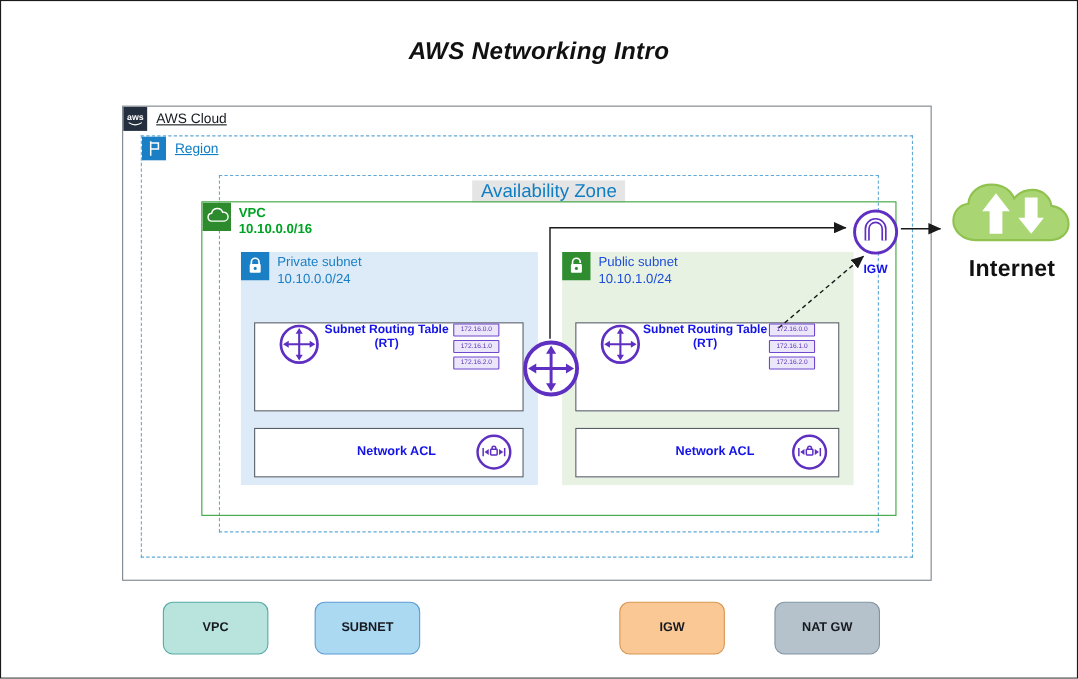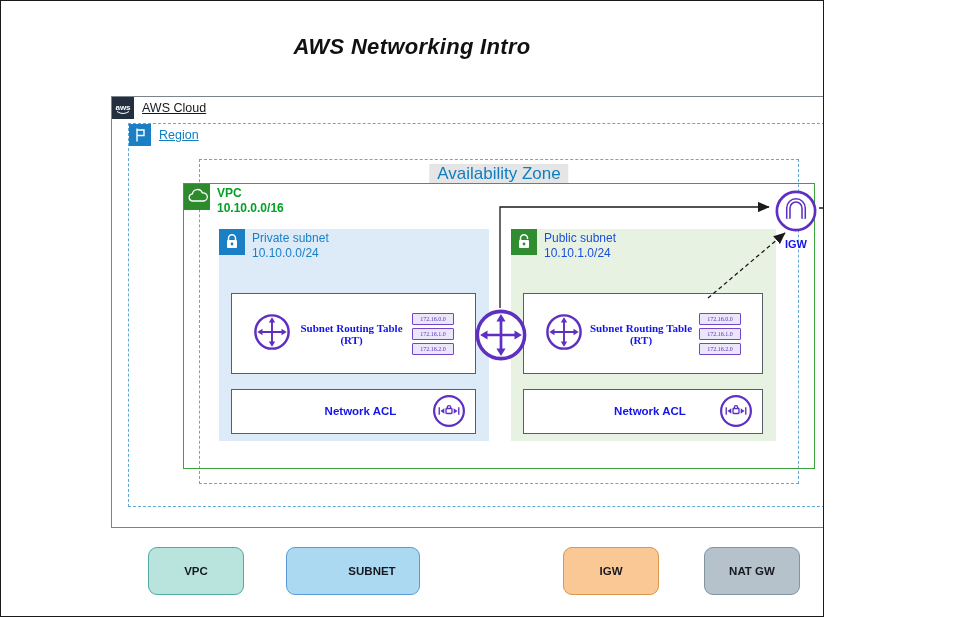--- a/index.html
+++ b/index.html
@@ -1,16 +1,16 @@
 <!DOCTYPE html>
 <html><head>
 <meta charset="utf-8">
 <style>
   html,body{margin:0;padding:0;background:#fff;}
-  .canvas{position:relative;width:824px;height:617px;background:#fff;border:1px solid #1a1a1a;
+  .canvas{position:relative;width:980px;height:617px;background:#fff;border:1px solid #1a1a1a;
           box-sizing:border-box;font-family:"Liberation Sans",sans-serif;overflow:hidden;}
   .abs{position:absolute;box-sizing:border-box;}
 
   .title{position:absolute;top:33px;left:0;width:100%;text-align:center;
          font-size:22px;font-weight:bold;font-style:italic;color:#111;letter-spacing:.3px;}
 
   
   .aws-cloud{left:110px;top:95px;width:736px;height:432px;border:1px solid #7b848c;}
   .region{left:127px;top:122px;width:702px;height:384px;border:1.5px dashed #61a9d6;}
   .az{left:198px;top:158px;width:600px;height:325px;border:1.5px dashed #61a9d6;}
@@ -29,42 +29,42 @@
   
   .subnet-private{left:218px;top:228px;width:270px;height:212px;background:#dcebf7;}
   .subnet-public{left:510px;top:228px;width:265px;height:212px;background:#e8f2e3;}
 
   
   .node{position:absolute;background:#fff;border:1.5px solid #565e66;box-sizing:border-box;}
   .rt-private{left:230px;top:292px;width:245px;height:81px;}
   .rt-public{left:522px;top:292px;width:240px;height:81px;}
   .nacl-private{left:230px;top:388px;width:245px;height:45px;}
   .nacl-public{left:522px;top:388px;width:240px;height:45px;}
-  .rt-inner{display:flex;align-items:center;height:100%;padding:0 21px;font-family:Liberation Serif, serif;}
+  .rt-inner{display:flex;align-items:flex-start;height:100%;padding:0 21px;}
   .rt-label{flex:1;text-align:center;font-size:11px;font-weight:bold;color:#1414e8;}
   .chips{display:flex;flex-direction:column;gap:3px;width:42px;}
   .chip{border:1px solid #6f48cc;background:#ece6fa;color:#5a30b8;font-size:6px;
         text-align:center;line-height:10px;height:10px;border-radius:1px;}
   .nacl-label{position:absolute;inset:0;text-align:center;line-height:42px;
               font-size:11.5px;font-weight:bold;color:#1414e8;margin-left:14px;}
   .nacl-icon{position:absolute;right:9px;top:4px;}
 
   .router-center{left:473px;top:307px;width:54px;height:54px;}
   .igw-wrap{left:772px;top:188px;width:46px;text-align:center;}
   .igw-label{font-size:11px;font-weight:bold;color:#1414e8;margin-top:1px;}
 
   .internet-wrap{left:860px;top:161px;width:118px;text-align:center;}
   .internet-label{font-size:21px;font-weight:bold;color:#111;margin-top:2px;letter-spacing:.2px;}
 
   .overlay{position:absolute;left:0;top:0;width:980px;height:617px;pointer-events:none;}
 
   .legend-item{position:absolute;top:546px;width:94px;height:46px;border-radius:9px;
                border:1px solid #888;display:flex;align-items:center;justify-content:center;
                font-size:11.5px;font-weight:bold;color:#16191f;}
-  .lg-0{left:147px;} .lg-1{left:285px;padding-left:38px;} .lg-2{left:421px;} .lg-3{left:562px;} .lg-4{left:703px;}
+  .lg-0{left:147px;} .lg-1{left:285px;} .lg-2{left:421px;} .lg-3{left:562px;} .lg-4{left:703px;}
 
   .logo{left:888px;top:528px;width:90px;height:86px;}
 </style>
 </head>
 <body>
 
 <div class="canvas">
 
   <div class="title">AWS Networking Intro</div>
 
@@ -221,20 +221,21 @@
 
   <div class="abs internet-wrap">
     <span>
       <svg width="118" height="64" viewBox="0 0 118 66">
         <path d="M25,58 C12,58 4,49 4,40 C4,31 10,25 18,24 C19,13 28,6 40,6 C50,6 58,11 61,19
                  C65,14 71,11 78,11 C88,11 95,18 96,26 C105,27 112,34 112,43 C112,52 104,58 95,58 Z" fill="#a9d573" stroke="#8fc24e" stroke-width="2"></path>
         <polygon points="44,14 57,31 50,31 50,52 38,52 38,31 31,31" fill="#fff"></polygon>
         <polygon points="77,52 89,37 83,37 83,18 71,18 71,37 65,37" fill="#fff"></polygon>
       </svg>
     </span>
+    <div class="internet-label">Internet</div>
   </div>
 
   <svg class="overlay">
     <defs>
       <marker id="arr" markerWidth="10" markerHeight="8" refX="8.5" refY="4" orient="auto">
         <path d="M0,0 L9,4 L0,8 Z" fill="#1a1a1a"></path>
       </marker>
     </defs>
     <path d="M499,307 L499,206 L768,206" fill="none" stroke="#1a1a1a" stroke-width="1.3" marker-end="url(#arr)"></path>
     <path d="M818,207 L854,207" fill="none" stroke="#1a1a1a" stroke-width="1.3" marker-end="url(#arr)"></path>

